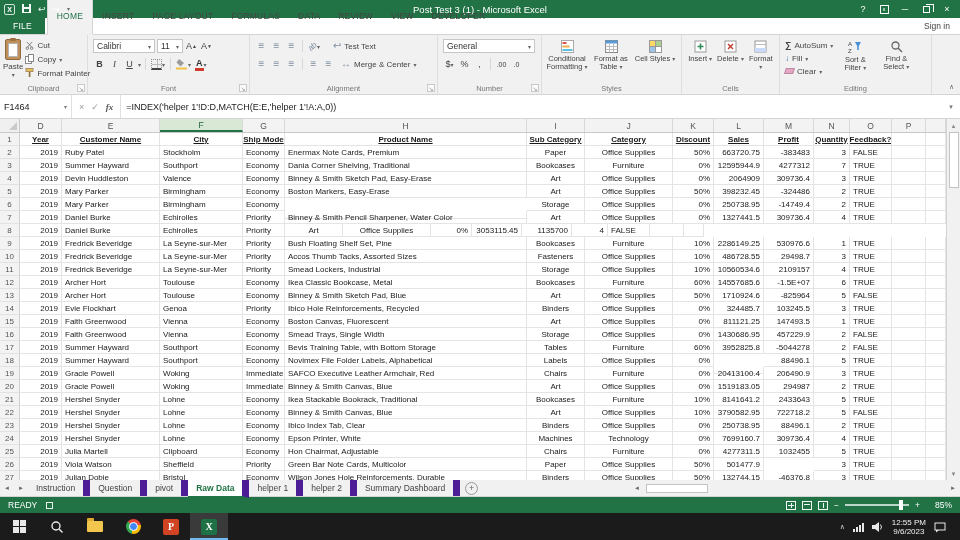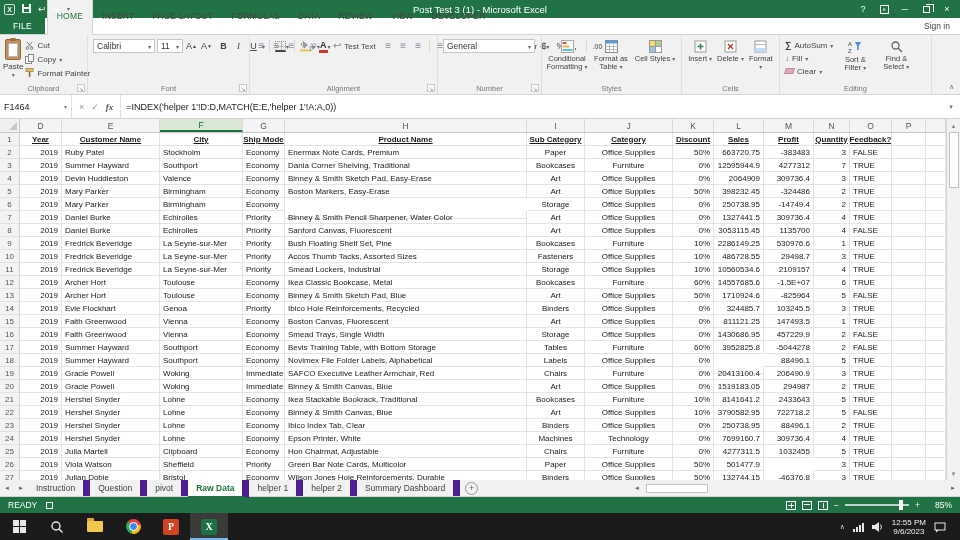--- a/index.html
+++ b/index.html
@@ -32,21 +32,21 @@
 
 .ribbon{height:60px;background:#f1f1f1;border-bottom:1px solid #d4d4d4;display:flex;position:relative}
 .rgroup{position:relative;border-right:1px solid #dedede;padding:2px 3px 12px;display:flex;align-items:flex-start}
 .rg-label{position:absolute;bottom:1px;left:0;right:0;text-align:center;font-size:7.5px;color:#777}
 .launch{position:absolute;right:2px;bottom:2px;font-size:6px;color:#888;border:1px solid #c9c9c9;width:8px;height:8px;display:flex;align-items:center;justify-content:center;background:#fafafa}
 .bigbtn{display:flex;flex-direction:column;align-items:center;justify-content:space-between;width:34px;height:44px;padding:2px 0}
 .bb-label{font-size:8px;color:#444;text-align:center;line-height:8px}
 .vstack{display:flex;flex-direction:column;gap:2px;padding:2px 0}
 .sbtn{display:flex;align-items:center;gap:3px;font-size:8px;color:#444;height:12px;padding:0 2px;white-space:nowrap}
 .dd{font-size:6px;color:#666}
-.rcol{display:flex;flex-direction:row;gap:4px;padding:2px}
+.rcol{display:flex;flex-direction:column;gap:4px;padding:2px}
 .rrow{display:flex;align-items:center;gap:2px}
 .selbox{background:#fff;border:1px solid #c6c6c6;display:flex;align-items:center;justify-content:space-between;font-size:8.5px;height:14px;padding:0 3px;color:#333}
 .fontname{width:62px}.fontsize{width:26px}.selgen{width:92px}
 .tbtn2{display:flex;align-items:center;justify-content:center;min-width:13px;height:14px;font-size:9px;color:#444;padding:0 1px}
 .tbtn2.b{font-weight:bold}.tbtn2.i{font-style:italic;font-family:"Liberation Serif",serif}.tbtn2.u{text-decoration:underline}
 .sep{width:1px;height:12px;background:#d8d8d8;margin:0 2px}
 sup{font-size:5px}
 .ic-paste{position:relative;width:16px;height:21px;display:block}
 .ic-paste .clip{position:absolute;inset:0;background:#c0905c;border:1px solid #8f6a3f;border-radius:2px}
 .ic-paste .clip::before{content:"";position:absolute;top:-2px;left:4px;width:6px;height:3px;background:#9c7142;border-radius:1px}
@@ -589,21 +589,20 @@
           <div class="cell a-left" style="width: 42px;">TRUE</div>
           <div class="cell a-left" style="width: 34px;"></div>
           <div class="cell a-left" style="width: 20px;"></div>
         </div>
         <div class="grow">
           <div class="rownum">8</div>
           <div class="cell a-right" style="width: 42px;">2019</div>
           <div class="cell a-left" style="width: 98px;">Daniel Burke</div>
           <div class="cell a-left" style="width: 83px;">Echirolles</div>
           <div class="cell a-left" style="width: 42px;">Priority</div>
-          <div class="cell a-left" style="width: 242px;">Sanford Canvas, Fluorescent</div>
           <div class="cell a-center" style="width: 58px;">Art</div>
           <div class="cell a-center" style="width: 88px;">Office Supplies</div>
           <div class="cell a-right" style="width: 41px;">0%</div>
           <div class="cell a-right" style="width: 50px;">3053115.45</div>
           <div class="cell a-right" style="width: 50px;">1135700</div>
           <div class="cell a-right" style="width: 36px;">4</div>
           <div class="cell a-left" style="width: 42px;">FALSE</div>
           <div class="cell a-left" style="width: 34px;"></div>
           <div class="cell a-left" style="width: 20px;"></div>
         </div>

